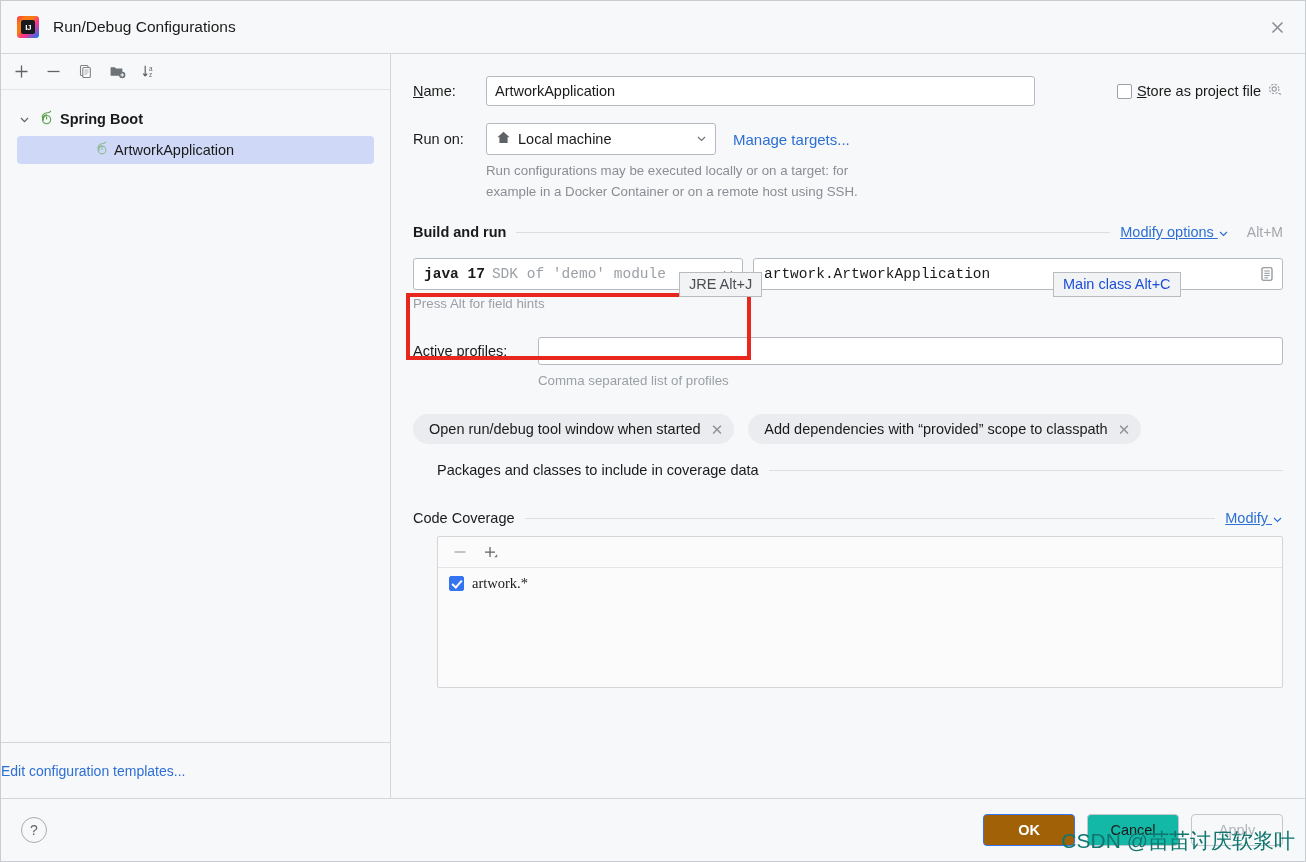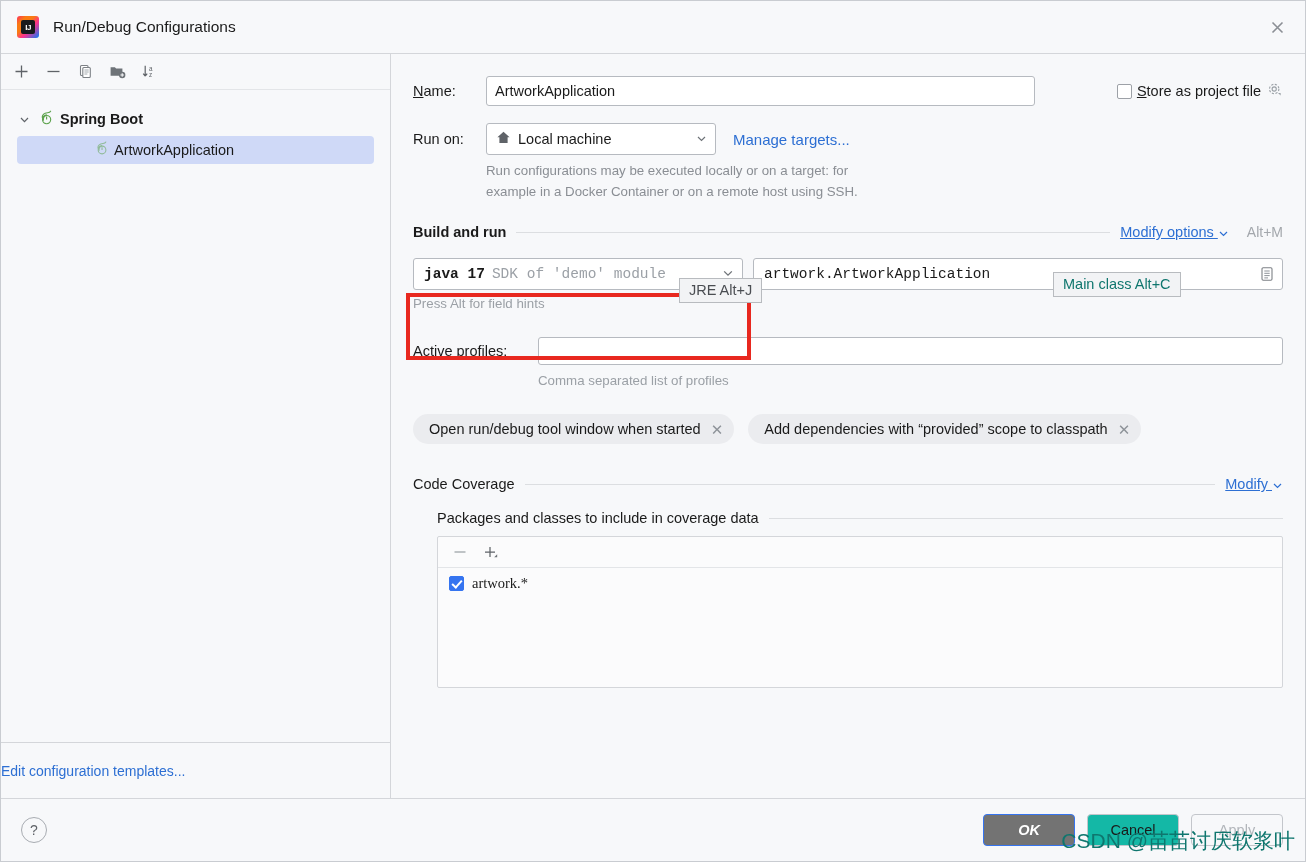--- a/index.html
+++ b/index.html
@@ -200,22 +200,22 @@
     pointer-events: none; z-index: 30;
   }
 
   
   .tooltip {
     position: absolute; z-index: 40;
     background: #f2f3f5; border: 1px solid #b8bbbf;
     font-size: 14.5px; color: #4a4d52;
     padding: 3px 9px 4px 9px; white-space: nowrap;
   }
-  .tooltip.dark { color: #0f766e; }
-  #tooltip-jre { left: 288px; top: 224px; }
+  .tooltip.dark { color: #1d4ed8; }
+  #tooltip-jre { left: 288px; top: 218px; }
   #tooltip-mainclass { left: 662px; top: 218px; background:#f2f3f5; }
 
   
   .ap-row { display: flex; align-items: center; margin-top: 26px; }
   .ap-label { font-size: 14.5px; color: #1a1a1a; width: 125px; }
   #active-profiles-input { flex: 1; height: 28px; }
   .ap-hint { font-size: 13.3px; color: #9ba0a6; margin-left: 125px; margin-top: 8px; }
 
   
   .chips { display: flex; gap: 14px; margin-top: 26px; }
@@ -266,21 +266,21 @@
     font-size: 14px; cursor: pointer;
   }
   .btns { margin-left: auto; display: flex; gap: 12px; align-items: center; }
   .btn {
     height: 32px; min-width: 92px; border-radius: 4px;
     font-size: 14.5px; font-family: "Liberation Sans", sans-serif;
     display: flex; align-items: center; justify-content: center;
     cursor: pointer; border: 1px solid #c3c6cb; background: #14b8a6; color: #1a1a1a;
   }
   .btn.primary {
-    background: #737373; border-color: #3574f0; color: #fff; font-weight: bold; font-style: italic;
+    background: #a16207; border-color: #3574f0; color: #fff; font-weight: bold;
   }
   .btn.disabled { color: #b1b5ba; background:#f7f8fa; }
 
   
   .watermark {
     position: absolute; right: 10px; bottom: 6px;
     font-size: 21px; color: #0f766e; white-space: nowrap;
     pointer-events: none; z-index: 50;
     font-family: "Liberation Sans", sans-serif;
   }
@@ -457,34 +457,34 @@
         <div class="chip">
           <span>Open run/debug tool window when started</span>
           <span class="x">✕</span>
         </div>
         <div class="chip">
           <span>Add dependencies with “provided” scope to classpath</span>
           <span class="x">✕</span>
         </div>
       </div>
 
+      <div class="sec plain cov-sub">
+        <span class="sec-title">Packages and classes to include in coverage data</span>
+        <span class="sec-rule"></span>
+      </div>
+
       <div class="sec" style="margin-top:32px">
         <span class="sec-title" style="font-weight:normal">Code Coverage</span>
         <span class="sec-rule"></span>
         <span class="sec-right">
           <span>Modify</span>
           <svg width="11" height="11" viewBox="0 0 11 11" style="vertical-align:middle">
               <path d="M2 4 L5.5 7.5 L9 4" stroke="#2d6fd3" stroke-width="1.2" fill="none"></path>
             </svg>
         </span>
-      </div>
-
-      <div class="sec plain cov-sub">
-        <span class="sec-title">Packages and classes to include in coverage data</span>
-        <span class="sec-rule"></span>
       </div>
 
       <div class="cov-list">
         <div class="cov-toolbar">
           <div class="cov-tb-btn">
             <svg width="16" height="16" viewBox="0 0 16 16">
                 <path d="M2.5 8 H13.5" stroke="#9aa0a6" stroke-width="1.25"></path>
               </svg>
           </div>
           <div class="cov-tb-btn">

